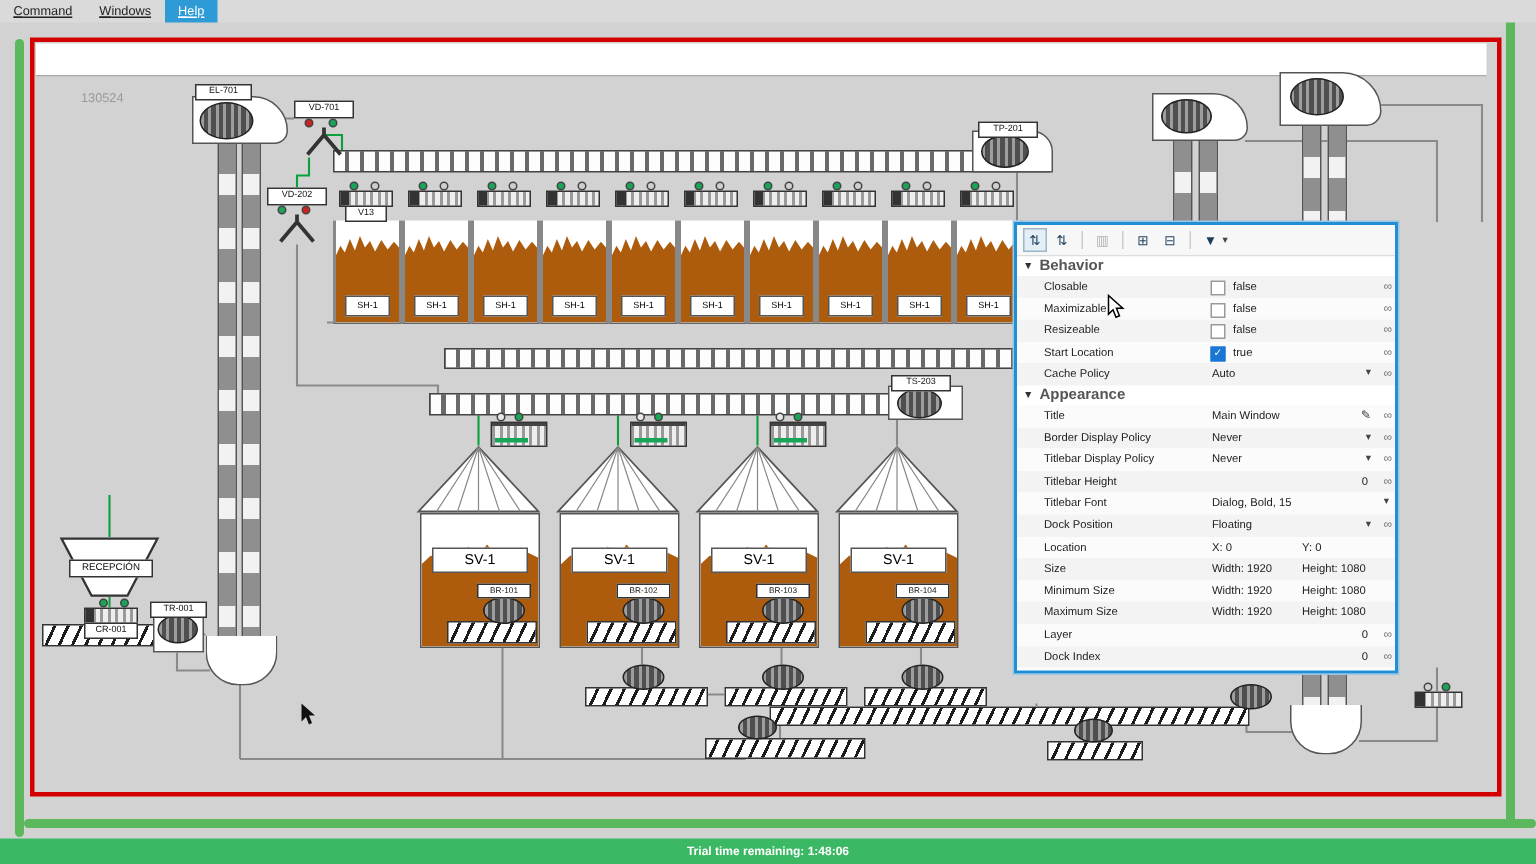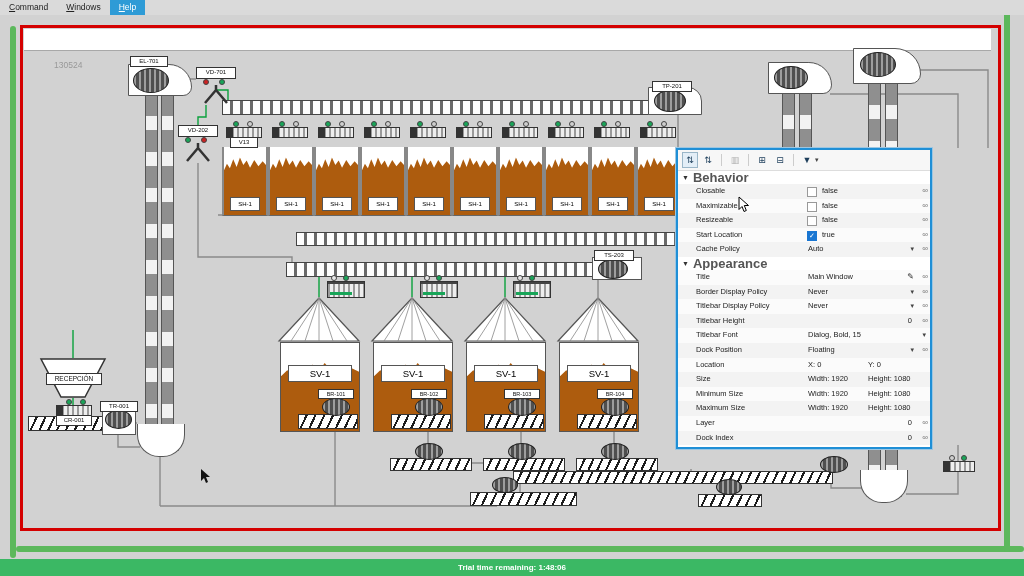--- a/index.html
+++ b/index.html
@@ -1,19 +1,19 @@
 <!DOCTYPE html>
 <html><head>
 <meta charset="utf-8">
 <style>
   html,body{margin:0;padding:0;width:1024px;height:576px;overflow:hidden;
     font-family:"Liberation Sans","DejaVu Sans",sans-serif;background:#d2d2d2;}
   
   #menubar{position:absolute;left:0;top:0;width:1024px;height:15px;background:#dadada;z-index:30;display:flex;align-items:stretch;}
-  .menuitem{font-size:8.5px;line-height:15px;padding:0 9px;color:#222;cursor:default;}
+  .menuitem{font-size:8.5px;line-height:15px;padding:0 9px;color:#222;cursor:default;text-decoration:underline;}
   .menuitem::first-letter{text-decoration:underline;}
   .menuitem.active{color:#fff;}
   
   #scene{position:absolute;inset:0;z-index:1;border-radius:17px;}
   #redframe{position:absolute;left:20px;top:25px;width:975px;height:500px;border:3px solid #d40000;background:#d2d2d2;}
   #whitestrip{position:absolute;left:24px;top:29px;width:967px;height:21px;background:#fff;border-bottom:1px solid #a8a8a8;}
   #watermark{position:absolute;left:54px;top:60px;font-size:8.5px;color:#999;}
   #controlrutas{position:absolute;left:30px;top:128px;width:96px;height:202px;background:#fff;border:1.5px solid #7a7a7a;border-radius:30px;}
   #controlrutas span{display:block;text-align:center;margin-top:10px;font-size:7.5px;color:#333;}
   .tag{position:absolute;background:#fff;border:1px solid #333;font-size:6px;line-height:9px;text-align:center;color:#111;z-index:3;overflow:hidden;white-space:nowrap;}
@@ -50,21 +50,21 @@
   .winbtn{font-size:8px;color:#555;padding:0 3px;line-height:12px;cursor:default;}
   #ptoolbar{height:20px;background:#f7f7f7;border-bottom:1px solid #ddd;display:flex;align-items:center;padding:0 4px;gap:2px;}
   .tbico{width:14px;height:14px;display:flex;align-items:center;justify-content:center;font-size:9px;color:#1c3d5a;border:1px solid transparent;}
   .tbico.active{border:1px solid #9ab6c8;background:#e3eef7;}
   .tbico.disabled{color:#b0b0b0;}
   .tbsep{width:1px;height:12px;background:#ccc;margin:0 3px;}
   .tbcaret{font-size:7px;color:#444;margin-left:-2px;}
   #prows{position:relative;}
   .psec{height:13px;display:flex;align-items:center;gap:4px;padding-left:4px;background:#fff;}
   .psec .ar{font-size:7px;color:#333;}
-  .psec .nm{font-size:13px;font-weight:bold;color:#555;}
+  .psec .nm{font-size:10px;font-weight:bold;color:#555;}
   .prow{position:relative;height:14.6px;font-size:7.5px;color:#222;}
   .prow.alt{background:#f3f3f3;}
   .prow.plain{background:#fbfbfb;}
   .pname{position:absolute;left:18px;top:0;line-height:14.6px;}
   .pval{position:absolute;left:130px;top:0;line-height:14.6px;}
   .pval2{position:absolute;left:190px;top:0;line-height:14.6px;}
   .pnum{position:absolute;right:18px;top:0;line-height:14.6px;}
   .cb{position:absolute;left:129px;top:3px;width:8px;height:8px;border:1px solid #999;background:#fff;}
   .cb.checked{background:#1976d2;border-color:#1976d2;color:#fff;font-size:7px;line-height:8px;text-align:center;}
   .cb.checked::after{content:"✓";}

